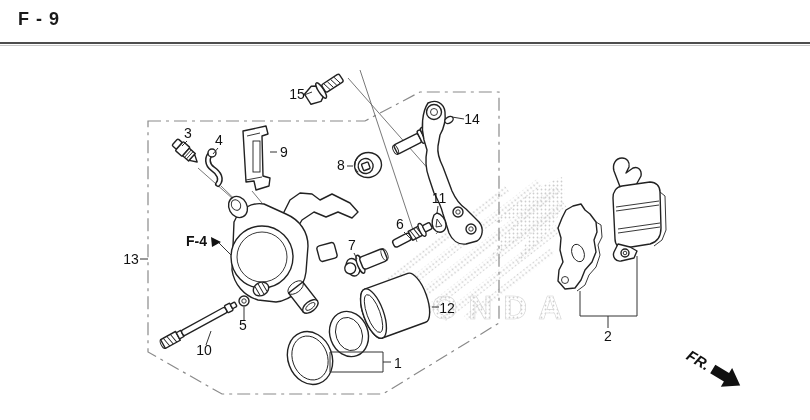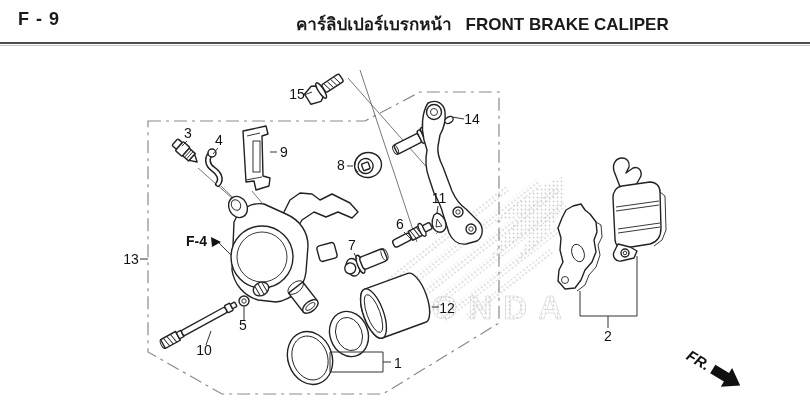--- a/index.html
+++ b/index.html
@@ -19,23 +19,20 @@
   .lead{fill:none;stroke:#333;stroke-width:1;}
   .axis{fill:none;stroke:#555;stroke-width:0.8;}
 </style>
 </head>
 <body>
 
 <div class="page">
 
   <div class="hdr">
     <div class="code">F - 9</div>
-    <div class="title">
-      <span class="th">คาร์ลิปเปอร์เบรกหน้า</span><span>FRONT BRAKE CALIPER</span>
-    </div>
   </div>
   <div class="rule"></div>
   <div class="rule2"></div>
 
   <svg width="810" height="420" viewBox="0 0 810 420">
     <defs>
       <pattern id="dots" width="4" height="4" patternUnits="userSpaceOnUse">
         <circle cx="1.5" cy="1.5" r="0.9" fill="#c6c6c6"></circle>
       </pattern>
     </defs>

